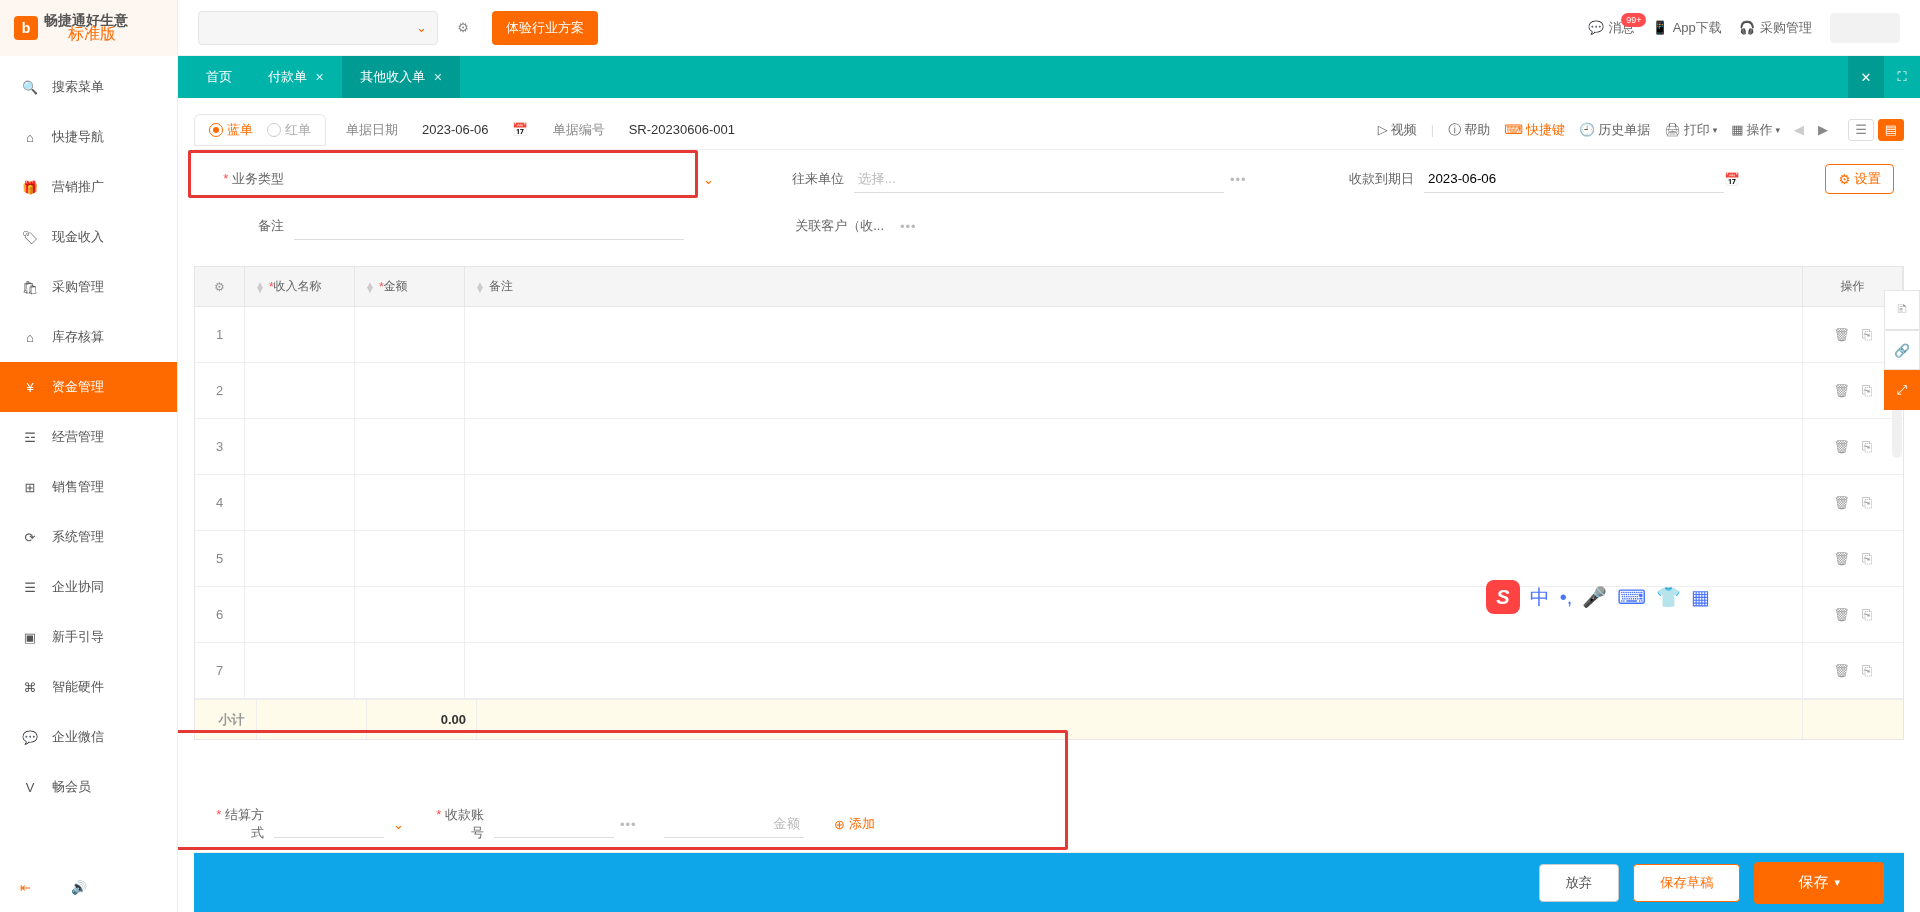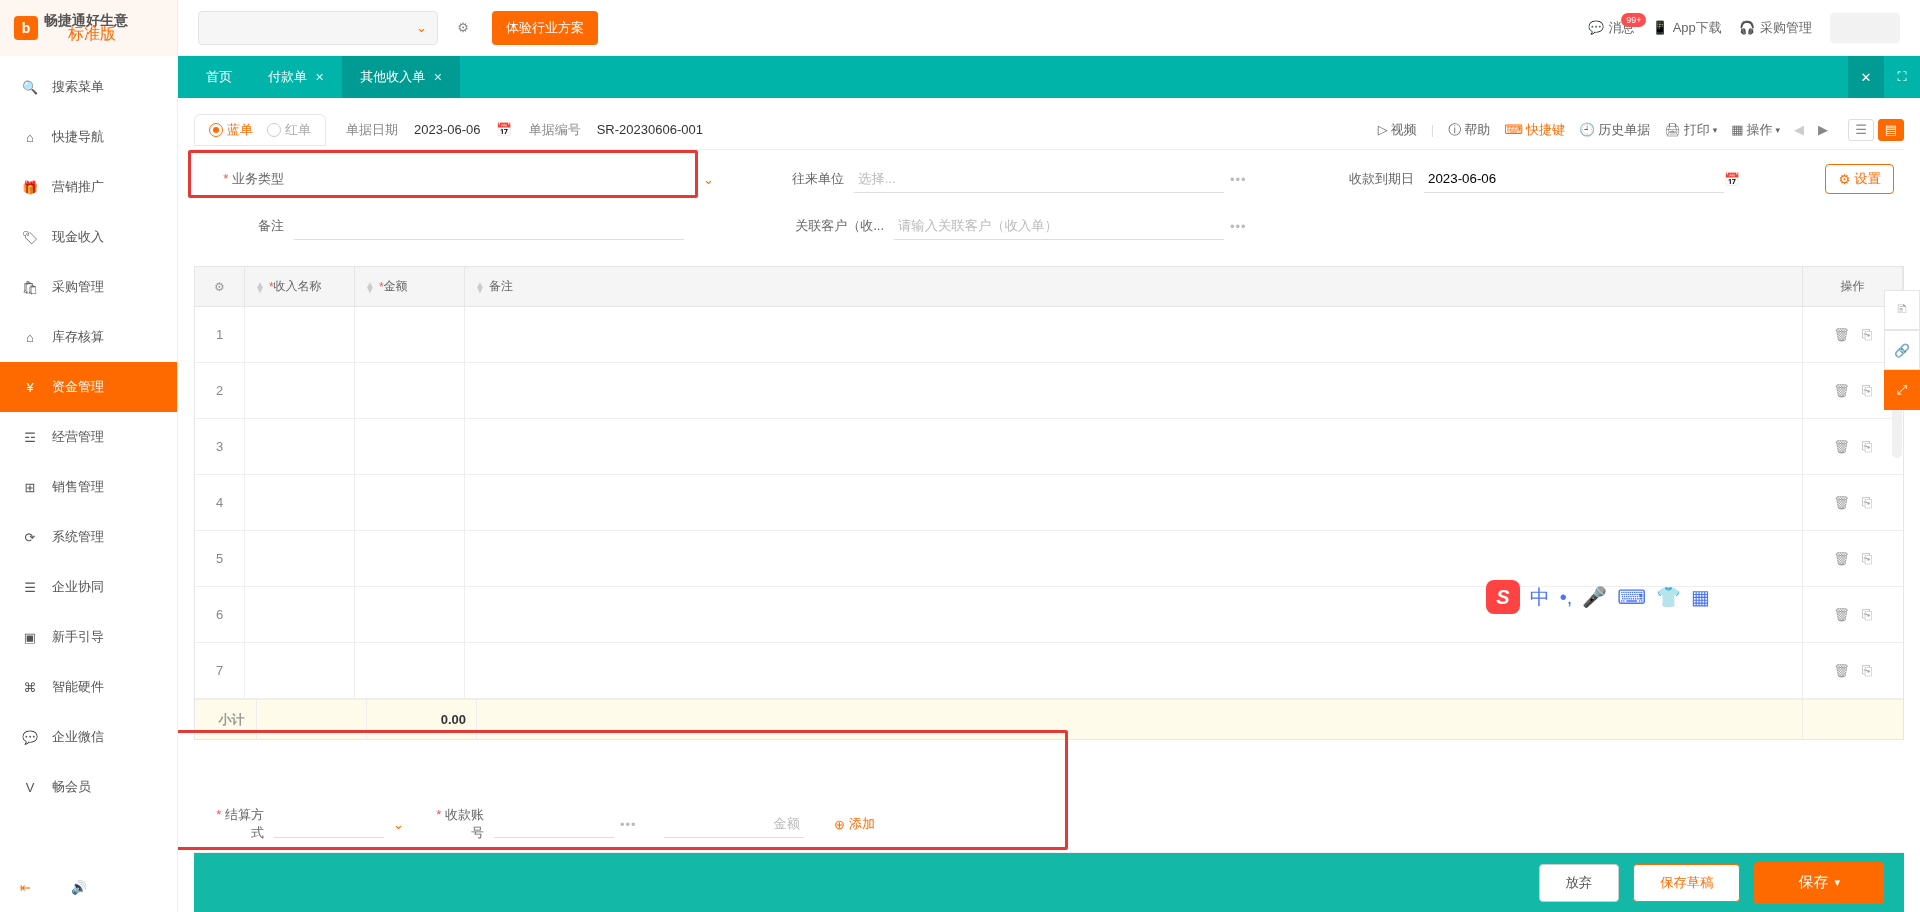--- a/index.html
+++ b/index.html
@@ -43,21 +43,21 @@
 
 .content { flex: 1; padding: 12px 16px 0 16px; display: flex; flex-direction: column; overflow: hidden; }
 
 
 .doc-header { height: 40px; display: flex; align-items: center; border-bottom: 1px solid #eee; }
 .doc-type-tabs { display: flex; align-items: flex-end; border: 1px solid #e6e6e6; border-radius: 6px 6px 0 0; padding: 6px 14px; gap: 14px; background: #fff; }
 .radio { display: flex; align-items: center; gap: 4px; }
 .radio-circle { width: 14px; height: 14px; border-radius: 50%; border: 1px solid #ccc; display: inline-flex; align-items: center; justify-content: center; }
 .radio-circle.sel { border-color: #ff6a00; }
 .radio-circle.sel::after { content: ''; width: 6px; height: 6px; background: #ff6a00; border-radius: 50%; }
-.doc-meta { display: flex; align-items: center; gap: 16px; margin-left: 20px; text-align: right; }
+.doc-meta { display: flex; align-items: center; gap: 24px; margin-left: 20px; text-align: right; }
 .doc-meta-label { color: #888; }
 .doc-meta-value { color: #333; font-weight: 500; }
 .cal-icon { color: #ff6a00; }
 .doc-actions { margin-left: auto; display: flex; align-items: center; gap: 14px; color: #666; }
 .doc-actions .da { display: flex; align-items: center; gap: 3px; cursor: pointer; }
 .view-toggle { display: flex; gap: 4px; margin-left: 6px; }
 .vt-btn { width: 26px; height: 22px; border: 1px solid #ddd; border-radius: 3px; display: flex; align-items: center; justify-content: center; color: #888; }
 .vt-btn.active { background: #ff6a00; color: #fff; border-color: #ff6a00; }
 
 
@@ -92,21 +92,21 @@
 .td.col-num { justify-content: center; color: #888; }
 .td.col-ops { justify-content: center; gap: 12px; color: #999; }
 .tfoot { display: flex; height: 40px; background: #fffbeb; border-top: 1px solid #eee; padding-left: 12px; }
 .scroll-track { position: absolute; right: 2px; top: 42px; width: 10px; height: 150px; background: #f0f0f0; border-radius: 5px; }
 .scroll-thumb { width: 10px; height: 80px; background: #c8c8c8; border-radius: 5px; }
 
 
 .settle-row { padding: 22px 10px 10px 10px; display: flex; align-items: center; gap: 20px; position: relative; }
 
 
-.footer-actions { height: 60px; display: flex; align-items: center; justify-content: flex-end; gap: 14px; padding: 0 20px; border-top: 1px solid #eee; background: #14b8a6; }
+.footer-actions { height: 60px; display: flex; align-items: center; justify-content: flex-end; gap: 14px; padding: 0 20px; border-top: 1px solid #eee; background: #0ea5e9; }
 .btn-default { border: 1px solid #ccc; background: #fff; color: #555; height: 38px; padding: 0 26px; border-radius: 4px; cursor: pointer; }
 .btn-outline-primary { border: 1px solid #ff6a00; background: #fff; color: #ff6a00; height: 38px; padding: 0 26px; border-radius: 4px; cursor: pointer; }
 .btn-primary { border: none; background: #ff6a00; color: #fff; height: 42px; padding: 8px 44px; border-radius: 4px; cursor: pointer; display: flex; align-items: center; gap: 6px; font-size: 15px; }
 
 
 .ime { position: fixed; right: 210px; top: 580px; display: flex; align-items: center; gap: 10px; }
 .ime-logo { width: 34px; height: 34px; background: #ff4343; border-radius: 8px; color: #fff; display: flex; align-items: center; justify-content: center; font-weight: bold; font-style: italic; font-size: 20px; }
 .ime-item { color: #4a74ff; font-size: 20px; }
 
 
@@ -317,21 +317,20 @@
             <span>设置</span>
           </button>
         </div>
         <div class="form-row">
           <div class="form-field" style="width:510px">
             <span class="field-label">备注</span>
             <input class="field-input" style="width: 390px;">
           </div>
           <div class="form-field" style="width:510px; margin-left:50px">
             <span class="field-label" style="width:130px">关联客户（收...</span>
-            <input class="field-input" style="width: 330px;" placeholder="请输入关联客户（收入单）">
             <span class="more-dots">•••</span>
           </div>
         </div>
       </div>
 
       <div class="hl-red" style="left:10px; top:52px; width:510px; height:48px"></div>
 
       <div class="table-wrap">
         <div class="grid">
           <div class="thead">

